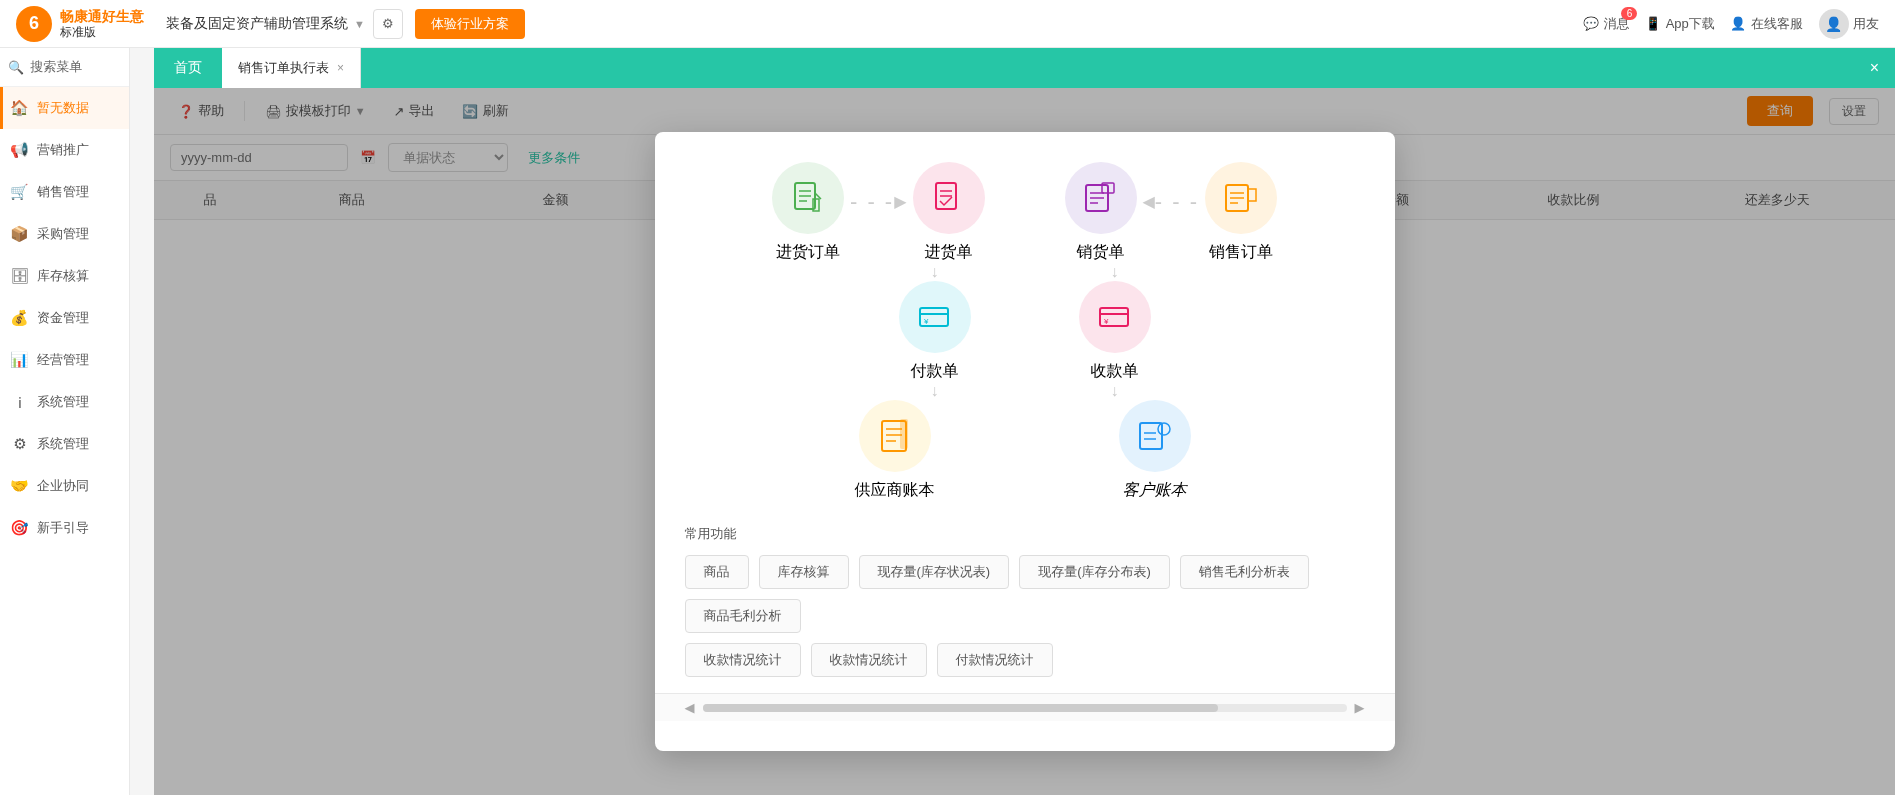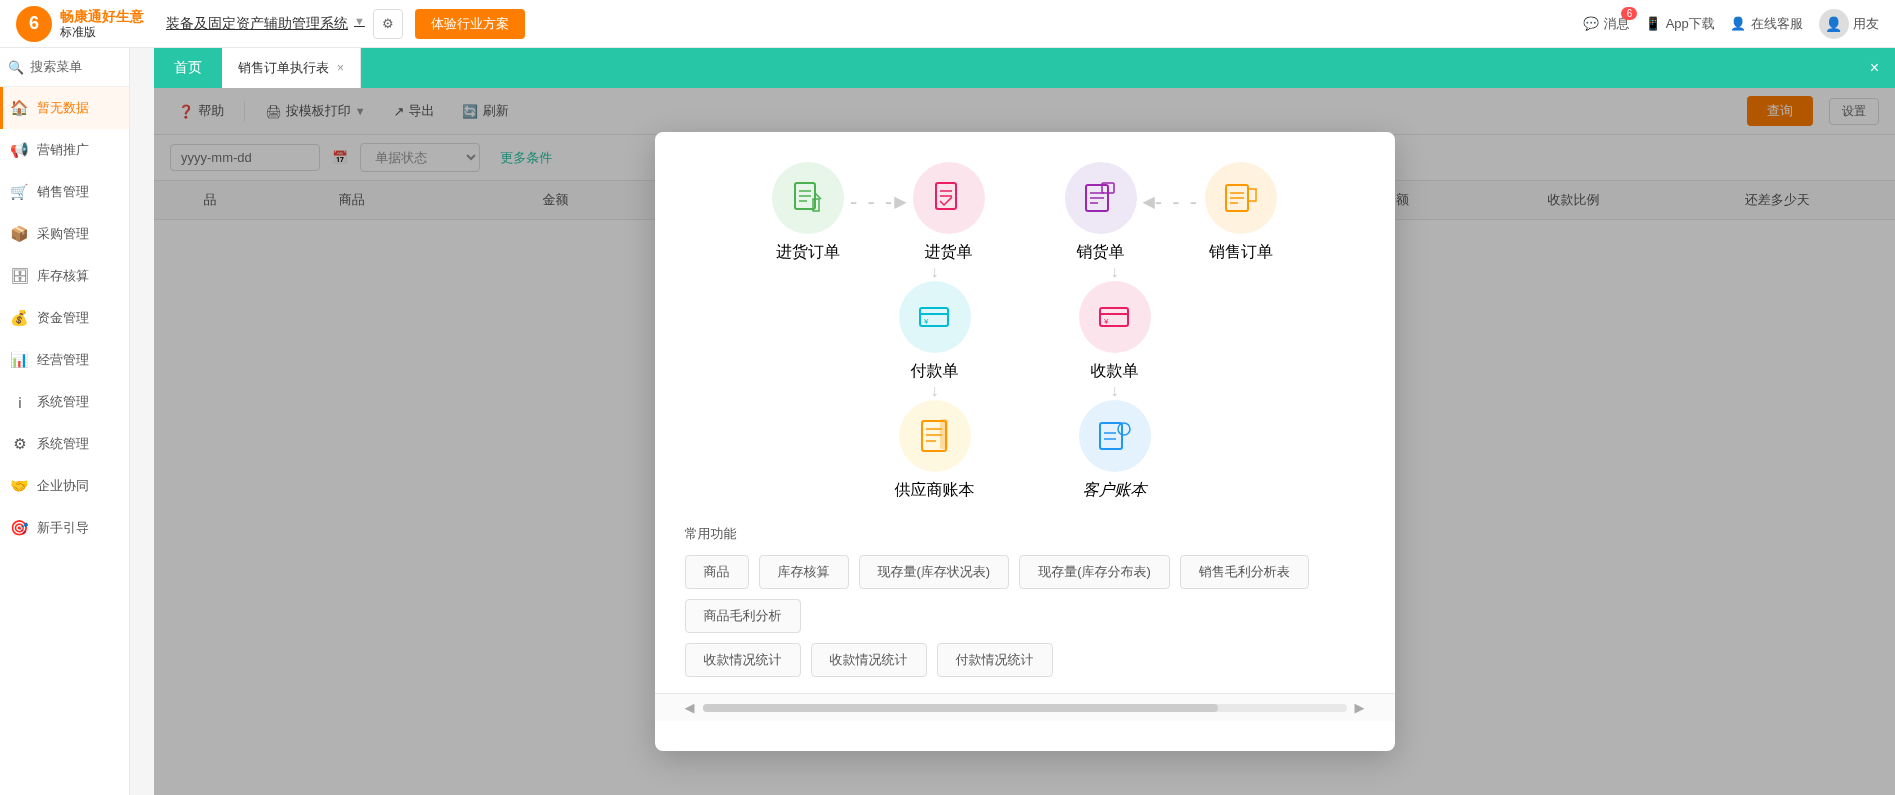--- a/index.html
+++ b/index.html
@@ -12,21 +12,21 @@
     .sidebar { width: 130px; background: #fff; border-right: 1px solid #e8e8e8; display: flex; flex-direction: column; flex-shrink: 0; }
     .content-area { flex: 1; display: flex; flex-direction: column; overflow: hidden; margin-left: 24px; }
     .tab-bar { height: 40px; background: #26c6a6; display: flex; align-items: center; flex-shrink: 0; }
     .main-content { flex: 1; background: #f0f0f0; position: relative; overflow: hidden; }
 
     
     .logo-area { display: flex; align-items: center; gap: 8px; min-width: 130px; }
     .logo-icon { width: 36px; height: 36px; background: #ff7d00; border-radius: 50%; display: flex; align-items: center; justify-content: center; color: white; font-size: 18px; font-weight: bold; }
     .logo-text { font-size: 12px; color: #333; line-height: 1.3; }
     .logo-text .main { font-size: 14px; color: #ff7d00; font-weight: bold; }
-    .system-title { display: flex; align-items: flex-start; gap: 6px; margin-left: 20px; color: #333; font-size: 14px; text-decoration: underline; }
+    .system-title { display: flex; align-items: center; gap: 6px; margin-left: 20px; color: #333; font-size: 14px; }
     .system-title-text { color: #333; }
     .dropdown-arrow { color: #999; font-size: 11px; }
     .gear-btn { width: 30px; height: 30px; border: 1px solid #ddd; border-radius: 4px; display: flex; align-items: center; justify-content: center; cursor: pointer; margin-left: 8px; color: #666; }
     .experience-btn { background: #ff7d00; color: white; border: none; padding: 6px 16px; border-radius: 4px; cursor: pointer; margin-left: 12px; font-size: 13px; }
     .top-right { margin-left: auto; display: flex; align-items: center; gap: 16px; }
     .top-right-item { display: flex; align-items: center; gap: 4px; color: #555; cursor: pointer; font-size: 13px; position: relative; }
     .badge { background: #ff4d4f; color: white; font-size: 10px; border-radius: 10px; padding: 1px 5px; position: absolute; top: -8px; right: -8px; min-width: 16px; text-align: center; }
     .avatar-circle { width: 30px; height: 30px; border-radius: 50%; background: #ddd; display: flex; align-items: center; justify-content: center; color: #999; font-size: 14px; }
 
     
@@ -44,21 +44,21 @@
     
     .content-toolbar { background: #fff; padding: 8px 16px; display: flex; align-items: center; gap: 12px; border-bottom: 1px solid #e8e8e8; flex-shrink: 0; }
     .toolbar-btn { display: flex; align-items: center; gap: 4px; color: #555; cursor: pointer; font-size: 13px; padding: 4px 8px; border-radius: 4px; }
     .toolbar-sep { width: 1px; height: 20px; background: #e8e8e8; }
     .toolbar-right { margin-left: auto; }
     .query-btn { background: #ff7d00; color: white; border: none; padding: 6px 20px; border-radius: 4px; cursor: pointer; font-size: 13px; }
     .set-btn { background: #fff; color: #666; border: 1px solid #ddd; padding: 4px 12px; border-radius: 4px; cursor: pointer; font-size: 12px; margin-left: 8px; }
 
     
     .filter-row { background: #fff; padding: 8px 16px; display: flex; align-items: center; gap: 12px; border-bottom: 1px solid #e8e8e8; flex-shrink: 0; }
-    .filter-input { border: 1px solid #ddd; border-radius: 4px; padding: 5px 10px; font-size: 13px; color: #999; width: 150px; }
+    .filter-input { border: 1px solid #ddd; border-radius: 4px; padding: 5px 10px; font-size: 13px; color: #999; width: 178px; }
     .filter-select { border: 1px solid #ddd; border-radius: 4px; padding: 5px 10px; font-size: 13px; color: #999; width: 120px; background: white; }
     .more-conditions { color: #26c6a6; cursor: pointer; font-size: 13px; margin-left: 8px; }
 
     
     .table-area { background: #fff; flex: 1; overflow: auto; }
     .table-header { display: flex; background: #fafafa; border-bottom: 1px solid #e8e8e8; padding: 10px 16px; }
     .th { color: #555; font-size: 13px; font-weight: 500; flex: 1; text-align: center; }
     .th:first-child { flex: 0 0 80px; }
     .no-data { text-align: center; padding: 60px; color: #999; font-size: 14px; }
 
@@ -364,21 +364,21 @@
               <div style="display:flex; justify-content:center; margin:0;">
                 <div style="width:260px; display:flex; justify-content:center; padding-left:160px;">
                   <span style="color:#ccc; font-size:16px;">↓</span>
                 </div>
                 <div style="width:80px;"></div>
                 <div style="width:260px; display:flex; justify-content:center; padding-right:160px;">
                   <span style="color:#ccc; font-size:16px;">↓</span>
                 </div>
               </div>
 
-              <div style="display:flex; justify-content:center; gap:0; margin-top:0;">
+              <div style="display:flex; justify-content:space-between; gap:0; margin-top:0;">
                 <div style="width:260px; display:flex; justify-content:center; padding-left:160px;">
                   <div class="flow-item">
                     <div class="flow-circle circle-amber" style="display:flex; align-items:center; justify-content:center;">
                       <svg width="38" height="38" viewBox="0 0 38 38">
                           <rect x="6" y="4" width="24" height="30" rx="2" fill="none" stroke="#ff9800" stroke-width="2"></rect>
                           <line x1="10" y1="12" x2="26" y2="12" stroke="#ff9800" stroke-width="1.5"></line>
                           <line x1="10" y1="18" x2="26" y2="18" stroke="#ff9800" stroke-width="1.5"></line>
                           <line x1="10" y1="24" x2="20" y2="24" stroke="#ff9800" stroke-width="1.5"></line>
                           <rect x="24" y="2" width="8" height="30" rx="2" fill="#ff9800" opacity="0.3"></rect>
                         </svg>

